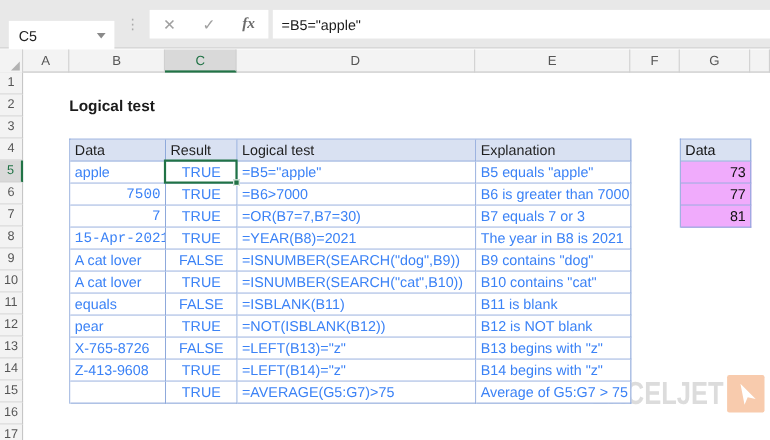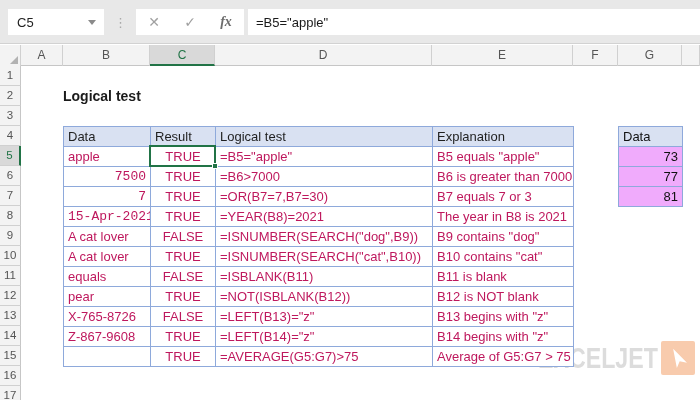--- a/index.html
+++ b/index.html
@@ -2,21 +2,21 @@
 <html><head>
 <meta charset="utf-8">
 <style>
   * { margin:0; padding:0; box-sizing:border-box; }
   body { font-family:"Liberation Sans","DejaVu Sans",sans-serif; background:#fff; }
   #app { position:relative; width:700px; height:400px; overflow:hidden; background:#fff; }
 
   
   .toolbar { position:absolute; left:0; top:0; width:700px; height:44px;
              background:#e8e8e8; border-bottom:1px solid #d2d2d2; }
-  .namebox { position:absolute; left:8px; top:9px; width:96px; height:26px; background:#fff;
+  .namebox { position:absolute; left:8px; top:19px; width:96px; height:26px; background:#fff;
              display:flex; align-items:center; font-size:13px; color:#222; }
   .namebox .nbval { padding-left:9px; flex:1; }
   .nb-arrow { width:0; height:0; border-left:4px solid transparent; border-right:4px solid transparent;
               border-top:5px solid #8a8a8a; margin-right:8px; }
   .tb-dots { position:absolute; left:114px; top:9px; height:26px; display:flex; align-items:center;
              color:#aaa; font-size:13px; letter-spacing:0; }
   .cmdbox { position:absolute; left:136px; top:9px; width:108px; height:26px; background:#fff;
             display:flex; align-items:center; justify-content:space-around; }
   .tb-x, .tb-check { color:#a0a0a0; font-size:14px; line-height:26px; }
   .tb-fx { font-family:"Liberation Serif","DejaVu Serif",serif; font-style:italic;
@@ -41,21 +41,21 @@
         background:#f3f3f3; border-bottom:1px solid #d0d0d0; border-right:1px solid #c6c6c6; }
   .rh.sel { background:#d9d9d9; color:#217346; border-right:2px solid #217346; }
 
   
   .title { position:absolute; left:63px; top:86px; height:20px; line-height:20px;
            font-size:14px; font-weight:bold; color:#1b1b1b; z-index:2; }
 
   .xltable { position:absolute; left:63px; top:126px; display:grid;
              grid-template-columns:87px 65px 217px 141px;
              border-top:1px solid #8ea9db; border-left:1px solid #8ea9db; z-index:1; }
-  .xltable > div { height:20px; line-height:19px; font-size:13px; color:#be185d; background:#fff;
+  .xltable > div { height:20px; line-height:19px; font-size:13px; color:#3b82f6; background:#fff;
                    border-right:1px solid #8ea9db; border-bottom:1px solid #8ea9db;
                    padding:0 4px; white-space:nowrap; overflow:hidden; }
   .xltable > div.hdr { background:#d9e1f2; color:#1f1f1f; }
   .xltable > div.num { text-align:right;font-family:Liberation Mono, monospace; }
   .xltable > div.ctr { text-align:center; padding:0 2px; }
   .xltable > div.exp { padding:0 2px 16px 4px; }
 
   .sidetable { position:absolute; left:618px; top:126px; display:grid; grid-template-columns:64px;
                border-top:1px solid #8ea9db; border-left:1px solid #8ea9db; z-index:1; }
   .sidetable > div { height:20px; line-height:19px; font-size:13px; color:#111; background:#f0abfc;
@@ -187,21 +187,21 @@
     <div>pear</div>
     <div class="ctr">TRUE</div>
     <div>=NOT(ISBLANK(B12))</div>
     <div class="exp">B12 is NOT blank</div>
 
     <div>X-765-8726</div>
     <div class="ctr">FALSE</div>
     <div>=LEFT(B13)="z"</div>
     <div class="exp">B13 begins with "z"</div>
 
-    <div>Z-867-9608</div>
+    <div>Z-413-9608</div>
     <div class="ctr">TRUE</div>
     <div>=LEFT(B14)="z"</div>
     <div class="exp">B14 begins with "z"</div>
 
     <div></div>
     <div class="ctr">TRUE</div>
     <div>=AVERAGE(G5:G7)&gt;75</div>
     <div class="exp">Average of G5:G7 &gt; 75</div>
   </div>
 

